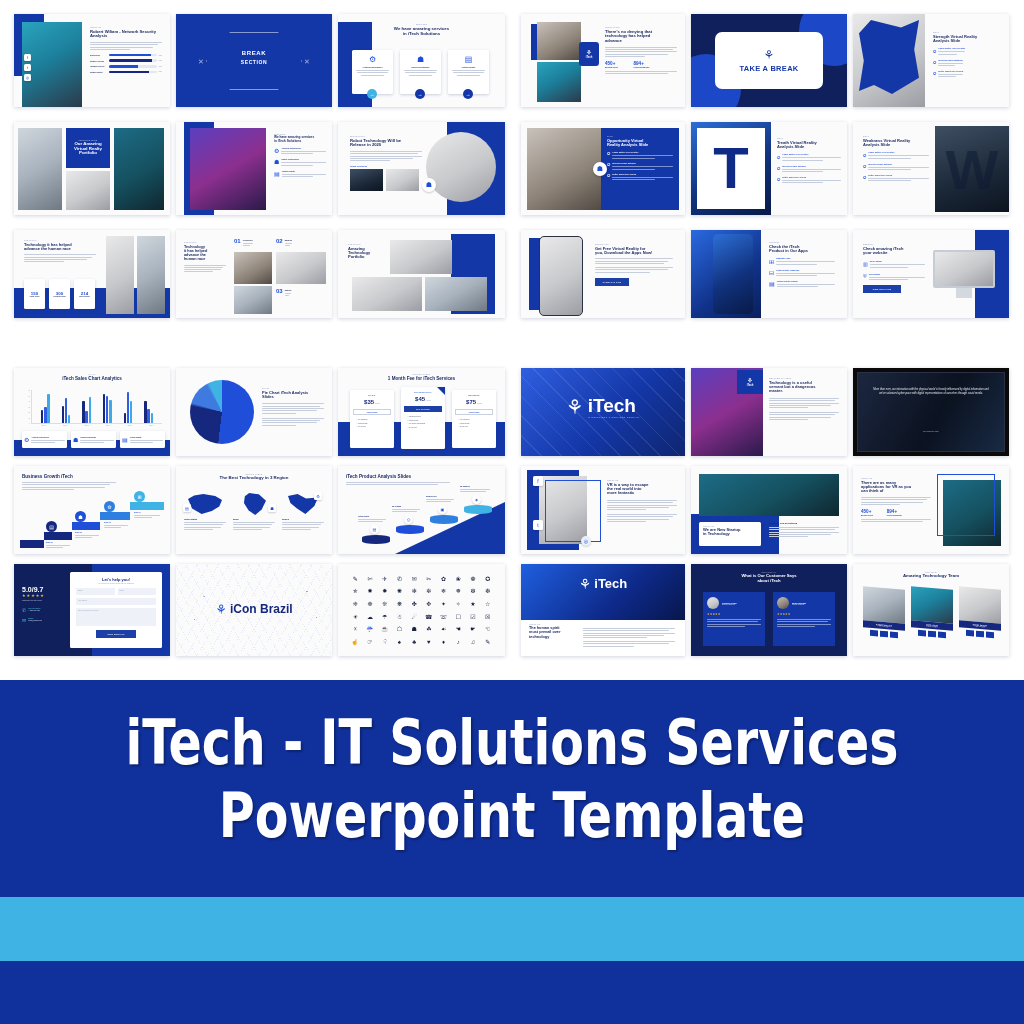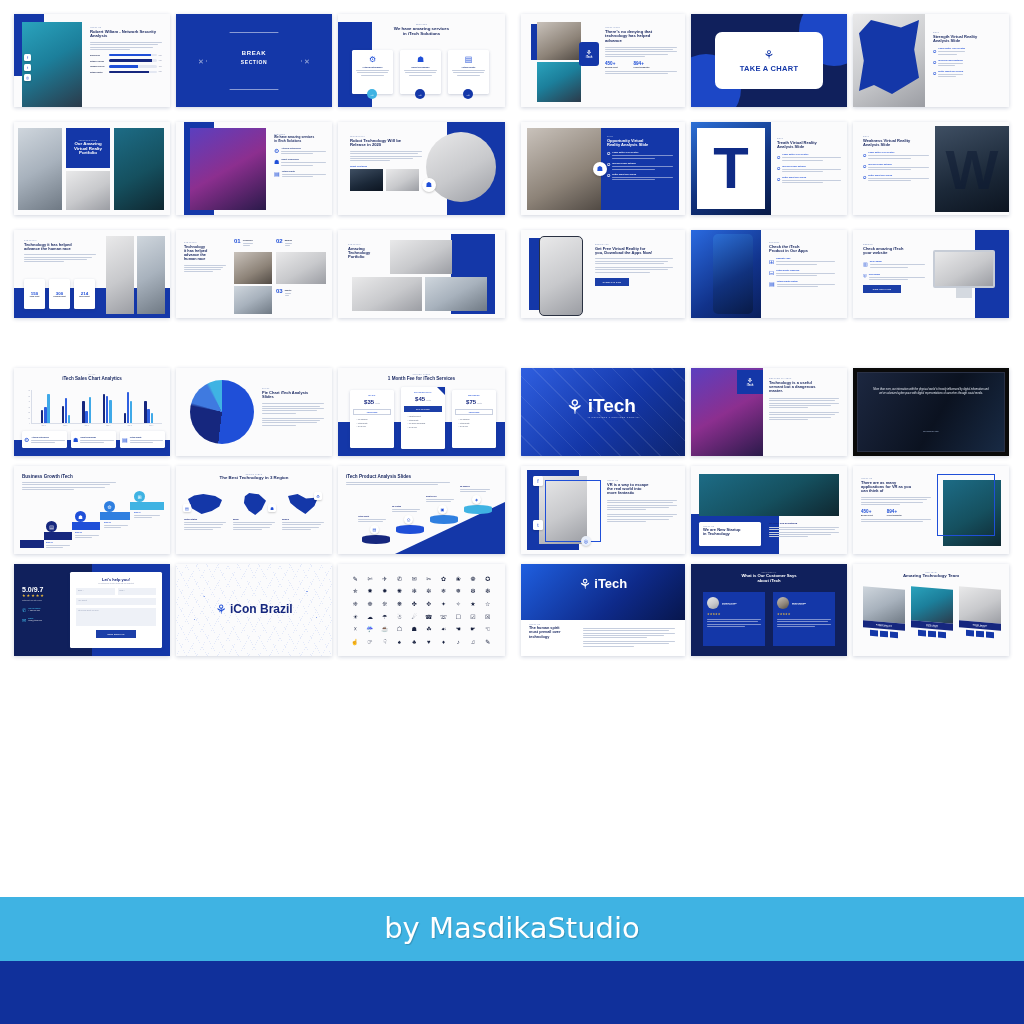--- a/index.html
+++ b/index.html
@@ -233,21 +233,21 @@
             <div class="ln s3"></div>
           </div>
       </div>
     </div>
 
     <div class="slide s-dark" style="left:691px;top:14px;width:156px;height:93px;">
       <div style="position:absolute;left:-20px;top:40px;width:70px;height:70px;background:#1f4fd8;border-radius:50%;opacity:.85;"></div>
       <div style="position:absolute;left:108px;top:-18px;width:70px;height:70px;background:#1f4fd8;border-radius:50%;opacity:.85;"></div>
       <div style="position:absolute;left:24px;top:18px;width:108px;height:57px;background:#fff;border-radius:7px;display:flex;flex-direction:column;align-items:center;justify-content:center;gap:3px;">
         <div style="font-size:12px;color:#1437a8;line-height:1;">⚘</div>
-        <div style="font-size:7.5px;font-weight:800;color:#1437a8;letter-spacing:.3px;">TAKE A CHART</div>
+        <div style="font-size:7.5px;font-weight:800;color:#1437a8;letter-spacing:.3px;">TAKE A BREAK</div>
       </div>
     </div>
 
     <div class="slide s-white" style="left:853px;top:14px;width:156px;height:93px;">
       <div class="img imgE" style="position:absolute;left:0;top:0;width:72px;height:93px;"></div>
       <div style="position:absolute;left:6px;top:6px;width:60px;height:74px;background:#1437a8;
                   clip-path:polygon(20% 0,70% 10%,100% 0,92% 40%,100% 78%,55% 100%,25% 88%,0 96%,8% 55%,0 18%);"></div>
       <div style="position:absolute;left:80px;top:18px;width:66px;">
         <div class="eyebrow">SWOT</div>
         <div class="ttl" style="font-size:4px;margin-top:1.5px;">Strength Virtual Reality</div>
@@ -1350,17 +1350,22 @@
             <div style="width:8px;height:6px;background:#1437a8;"></div>
             <div style="width:8px;height:6px;background:#1437a8;"></div>
             <div style="width:8px;height:6px;background:#1437a8;"></div>
           </div>
         </div>
       </div>
     </div>
 
   </div>
 
+  <div class="banner">
+    <div class="banner-title">
+      <span>iTech - IT Solutions Services</span>
+      <span class="l2">Powerpoint Template</span>
+    </div>
+  </div>
   <div class="subbar"></div>
-  <div class="subbar-text">by MasdikaStudio</div>
   <div class="footbar"></div>
 
 </div>
 
 </body></html>

